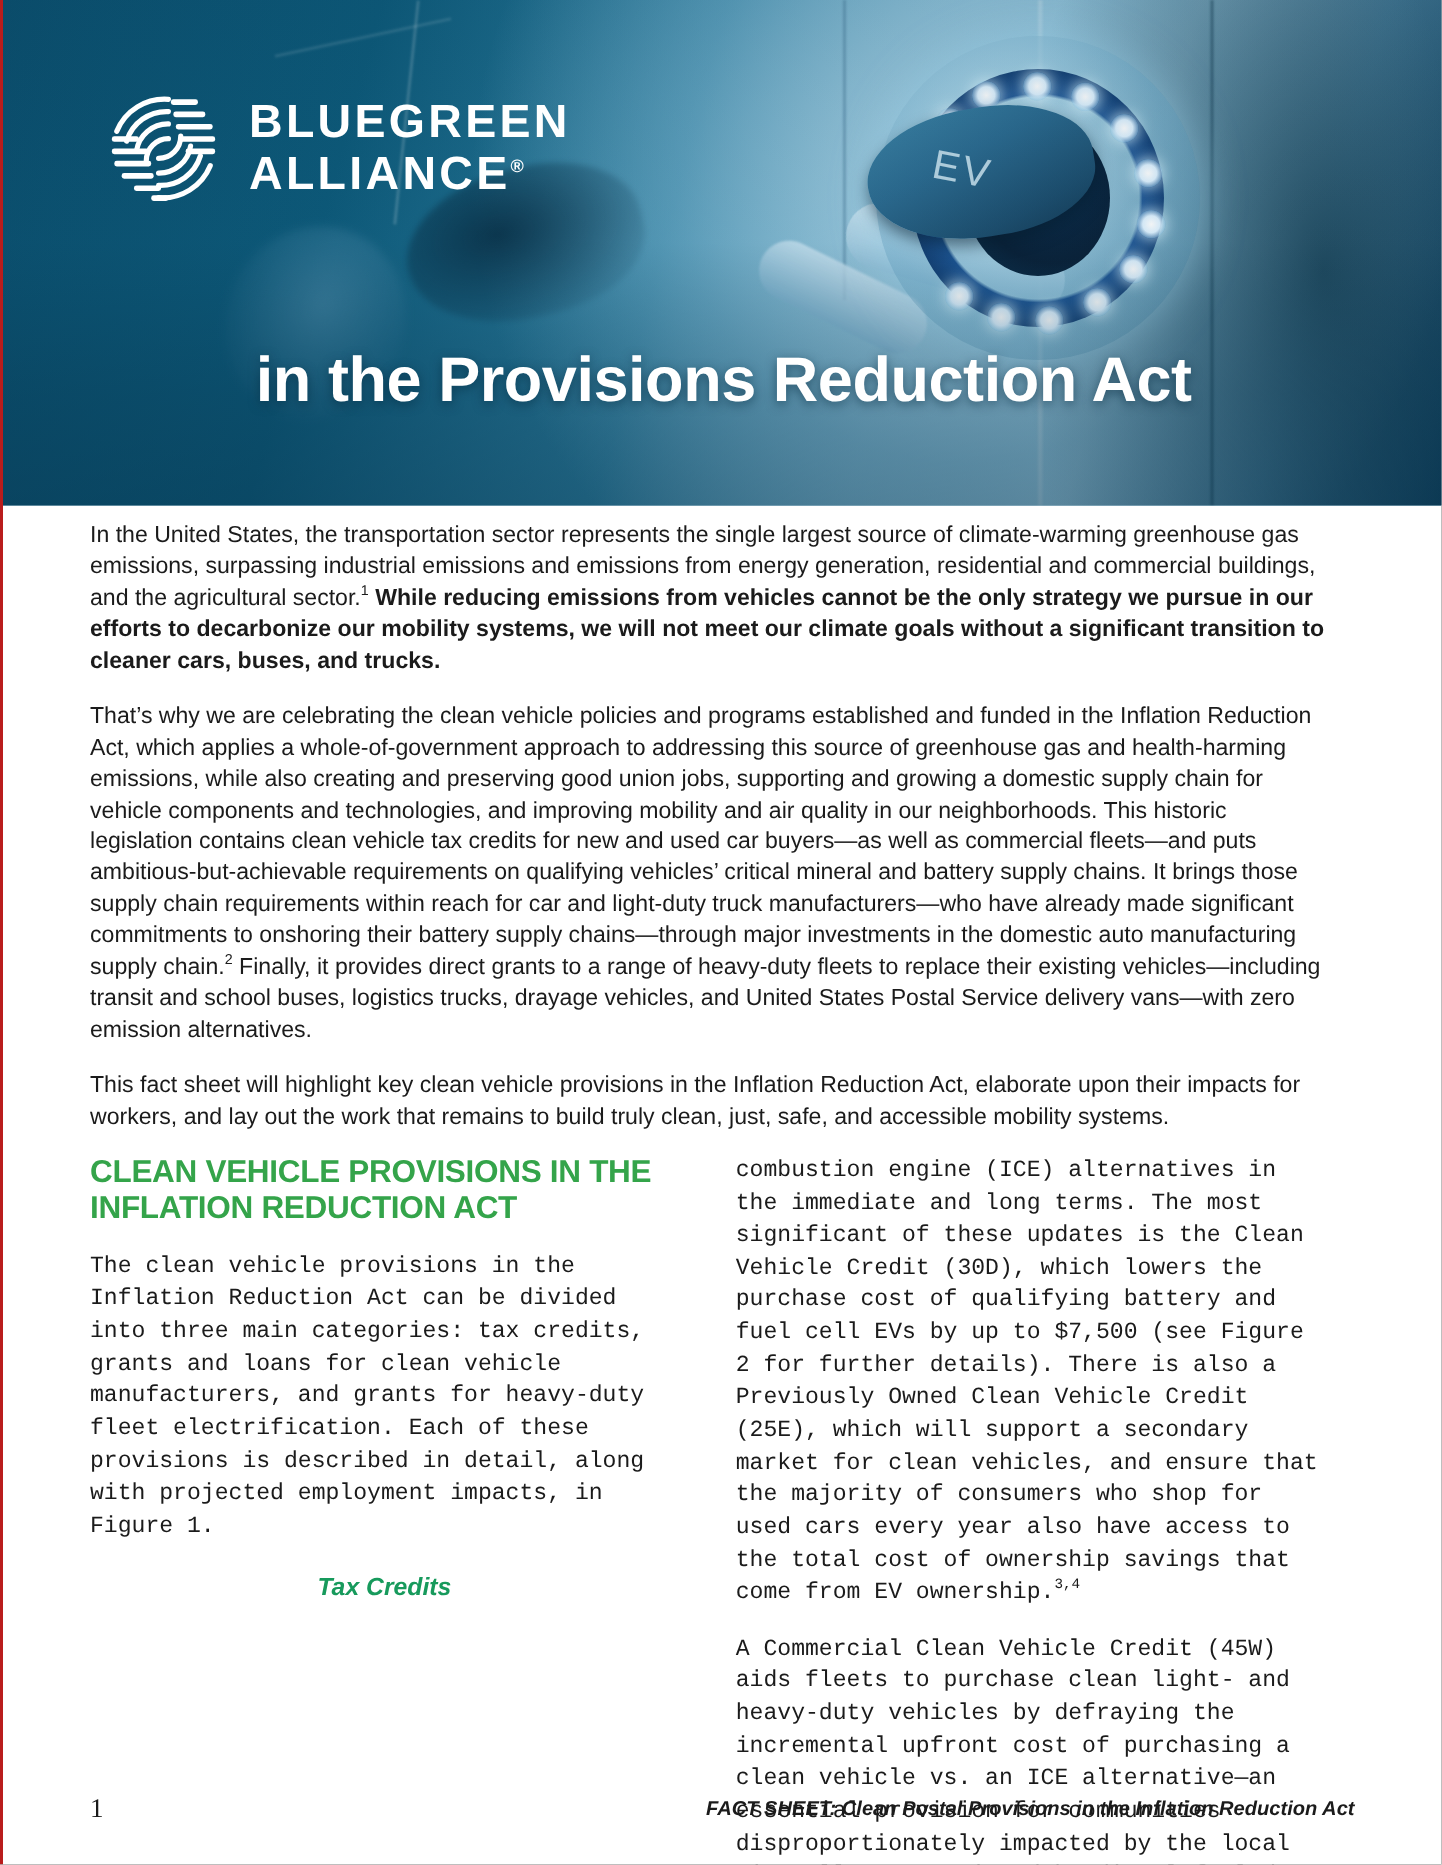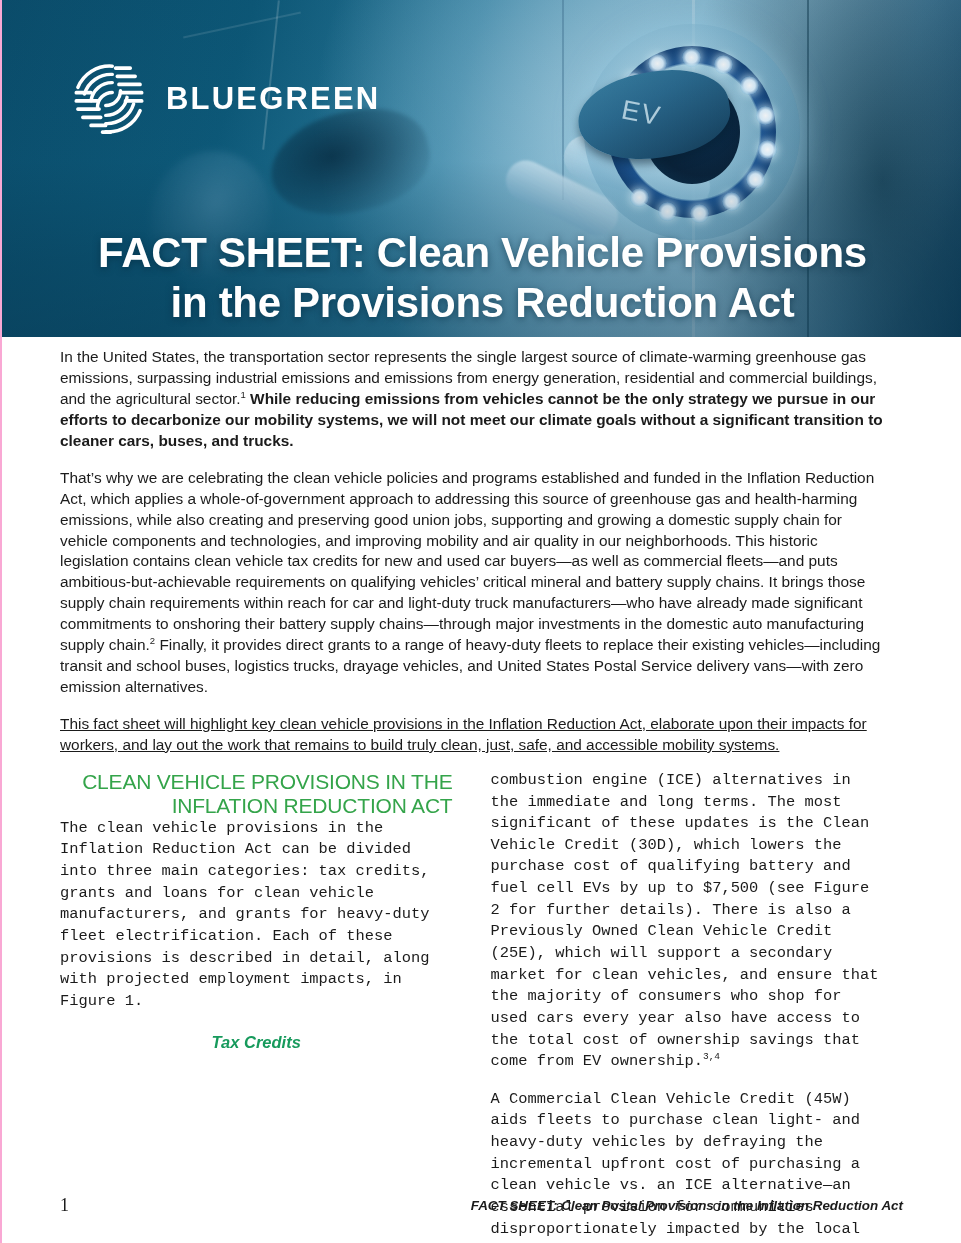--- a/index.html
+++ b/index.html
@@ -8,21 +8,21 @@
     background: #8c8c8c;
   }
   .page {
     position: relative;
     width: 961px;
     height: 1243px;
     background: #ffffff;
     overflow: hidden;
     font-family: "Liberation Sans", sans-serif;
     box-sizing: border-box;
-    border-left: 2px solid #f9a8d4;
+    border-left: 2px solid #b91c1c;
   }
 
   
   .hero {
     position: relative;
     width: 961px;
     height: 337px;
     overflow: hidden;
     background: #0c5171;
   }
@@ -187,40 +187,39 @@
     padding: 10px 78px 0 58px;
     box-sizing: border-box;
   }
   p.para {
     margin: 0 0 16px 0;
     font-size: 15.4px;
     line-height: 1.36;
     color: #1b1b1b;
     font-family: "Liberation Sans", sans-serif;
   }
-  p.para.tight { margin-bottom: 14px; text-decoration: underline; }
+  p.para.tight { margin-bottom: 14px; }
   .bold-run { font-weight: bold; }
   sup { font-size: 9.5px; vertical-align: super; line-height: 0; }
 
   .cols {
     display: flex;
     gap: 38px;
     margin-top: 2px;
   }
   .col { width: 411px; }
 
   h2.section {
     color: #34a44a;
     font-size: 21px;
-    font-weight: normal;
+    font-weight: bold;
     line-height: 1.14;
-    margin: 0 0 0 0;
+    margin: 0 0 16px 0;
     letter-spacing: -0.2px;
     font-family: "Liberation Sans", sans-serif;
-    text-align: right;
   }
   h3.subsection {
     color: #179a5c;
     font-size: 16.5px;
     font-weight: bold;
     font-style: italic;
     margin: 20px 0 14px 0;
     font-family: "Liberation Sans", sans-serif;
     text-align: center;
   }
@@ -313,25 +312,25 @@
           <rect x="40" y="88" width="14" height="4.6" rx="2"></rect>
           <rect x="56" y="10" width="22" height="4.6" rx="2"></rect>
           <rect x="58" y="20" width="26" height="4.6" rx="2"></rect>
           <rect x="60" y="30" width="30" height="4.6" rx="2"></rect>
           <rect x="62" y="40" width="30" height="4.6" rx="2"></rect>
           <rect x="68" y="50" width="24" height="4.6" rx="2"></rect>
         </g>
       </svg>
       <div class="logo-words">
         <div>BLUEGREEN</div>
+        <div><span>ALLIANCE</span><sup>®</sup></div>
       </div>
     </div>
 
     <div class="hero-title">
-      <div>FACT SHEET: Clean Vehicle Provisions</div>
       <div>in the Provisions Reduction Act</div>
     </div>
   </div>
 
   <div class="body">
 
     <p class="para"><span>In the United States, the transportation sector represents the single largest source of climate-warming greenhouse gas emissions, surpassing industrial emissions and emissions from energy generation, residential and commercial buildings, and the agricultural sector.</span><sup>1</sup><span class="bold-run"> While reducing emissions from vehicles cannot be the only strategy we pursue in our efforts to decarbonize our mobility systems, we will not meet our climate goals without a significant transition to cleaner cars, buses, and trucks.</span></p>
 
     <p class="para"><span>That’s why we are celebrating the clean vehicle policies and programs established and funded in the Inflation Reduction Act, which applies a whole-of-government approach to addressing this source of greenhouse gas and health-harming emissions, while also creating and preserving good union jobs, supporting and growing a domestic supply chain for vehicle components and technologies, and improving mobility and air quality in our neighborhoods. This historic legislation contains clean vehicle tax credits for new and used car buyers—as well as commercial fleets—and puts ambitious-but-achievable requirements on qualifying vehicles’ critical mineral and battery supply chains. It brings those supply chain requirements within reach for car and light-duty truck manufacturers—who have already made significant commitments to onshoring their battery supply chains—through major investments in the domestic auto manufacturing supply chain.</span><sup>2</sup><span> Finally, it provides direct grants to a range of heavy-duty fleets to replace their existing vehicles—including transit and school buses, logistics trucks, drayage vehicles, and United States Postal Service delivery vans—with zero emission alternatives.</span></p>
 

